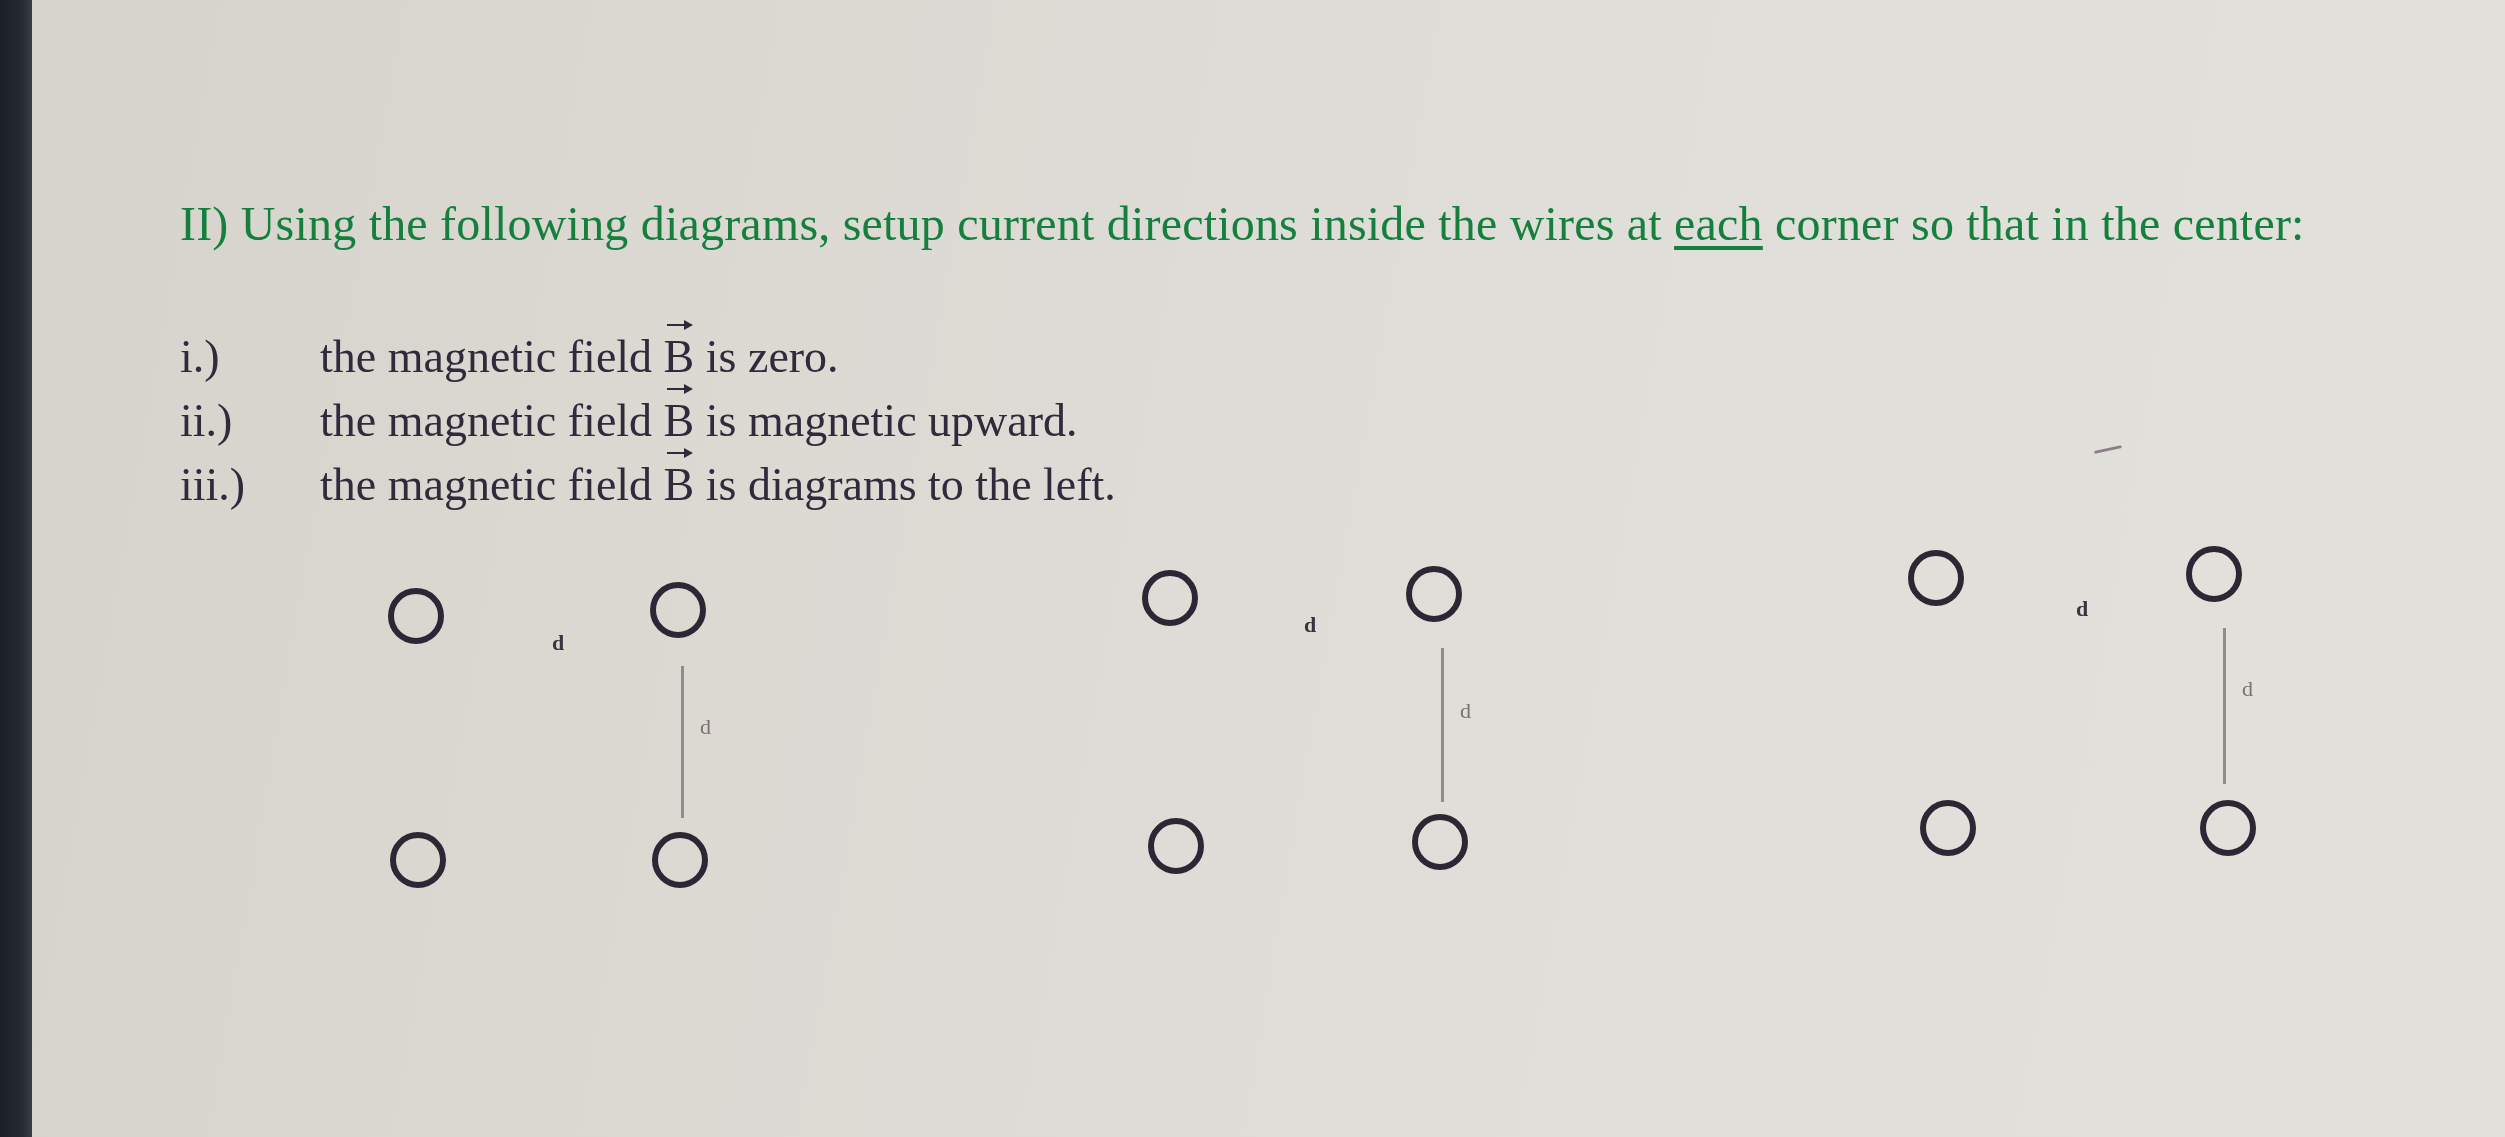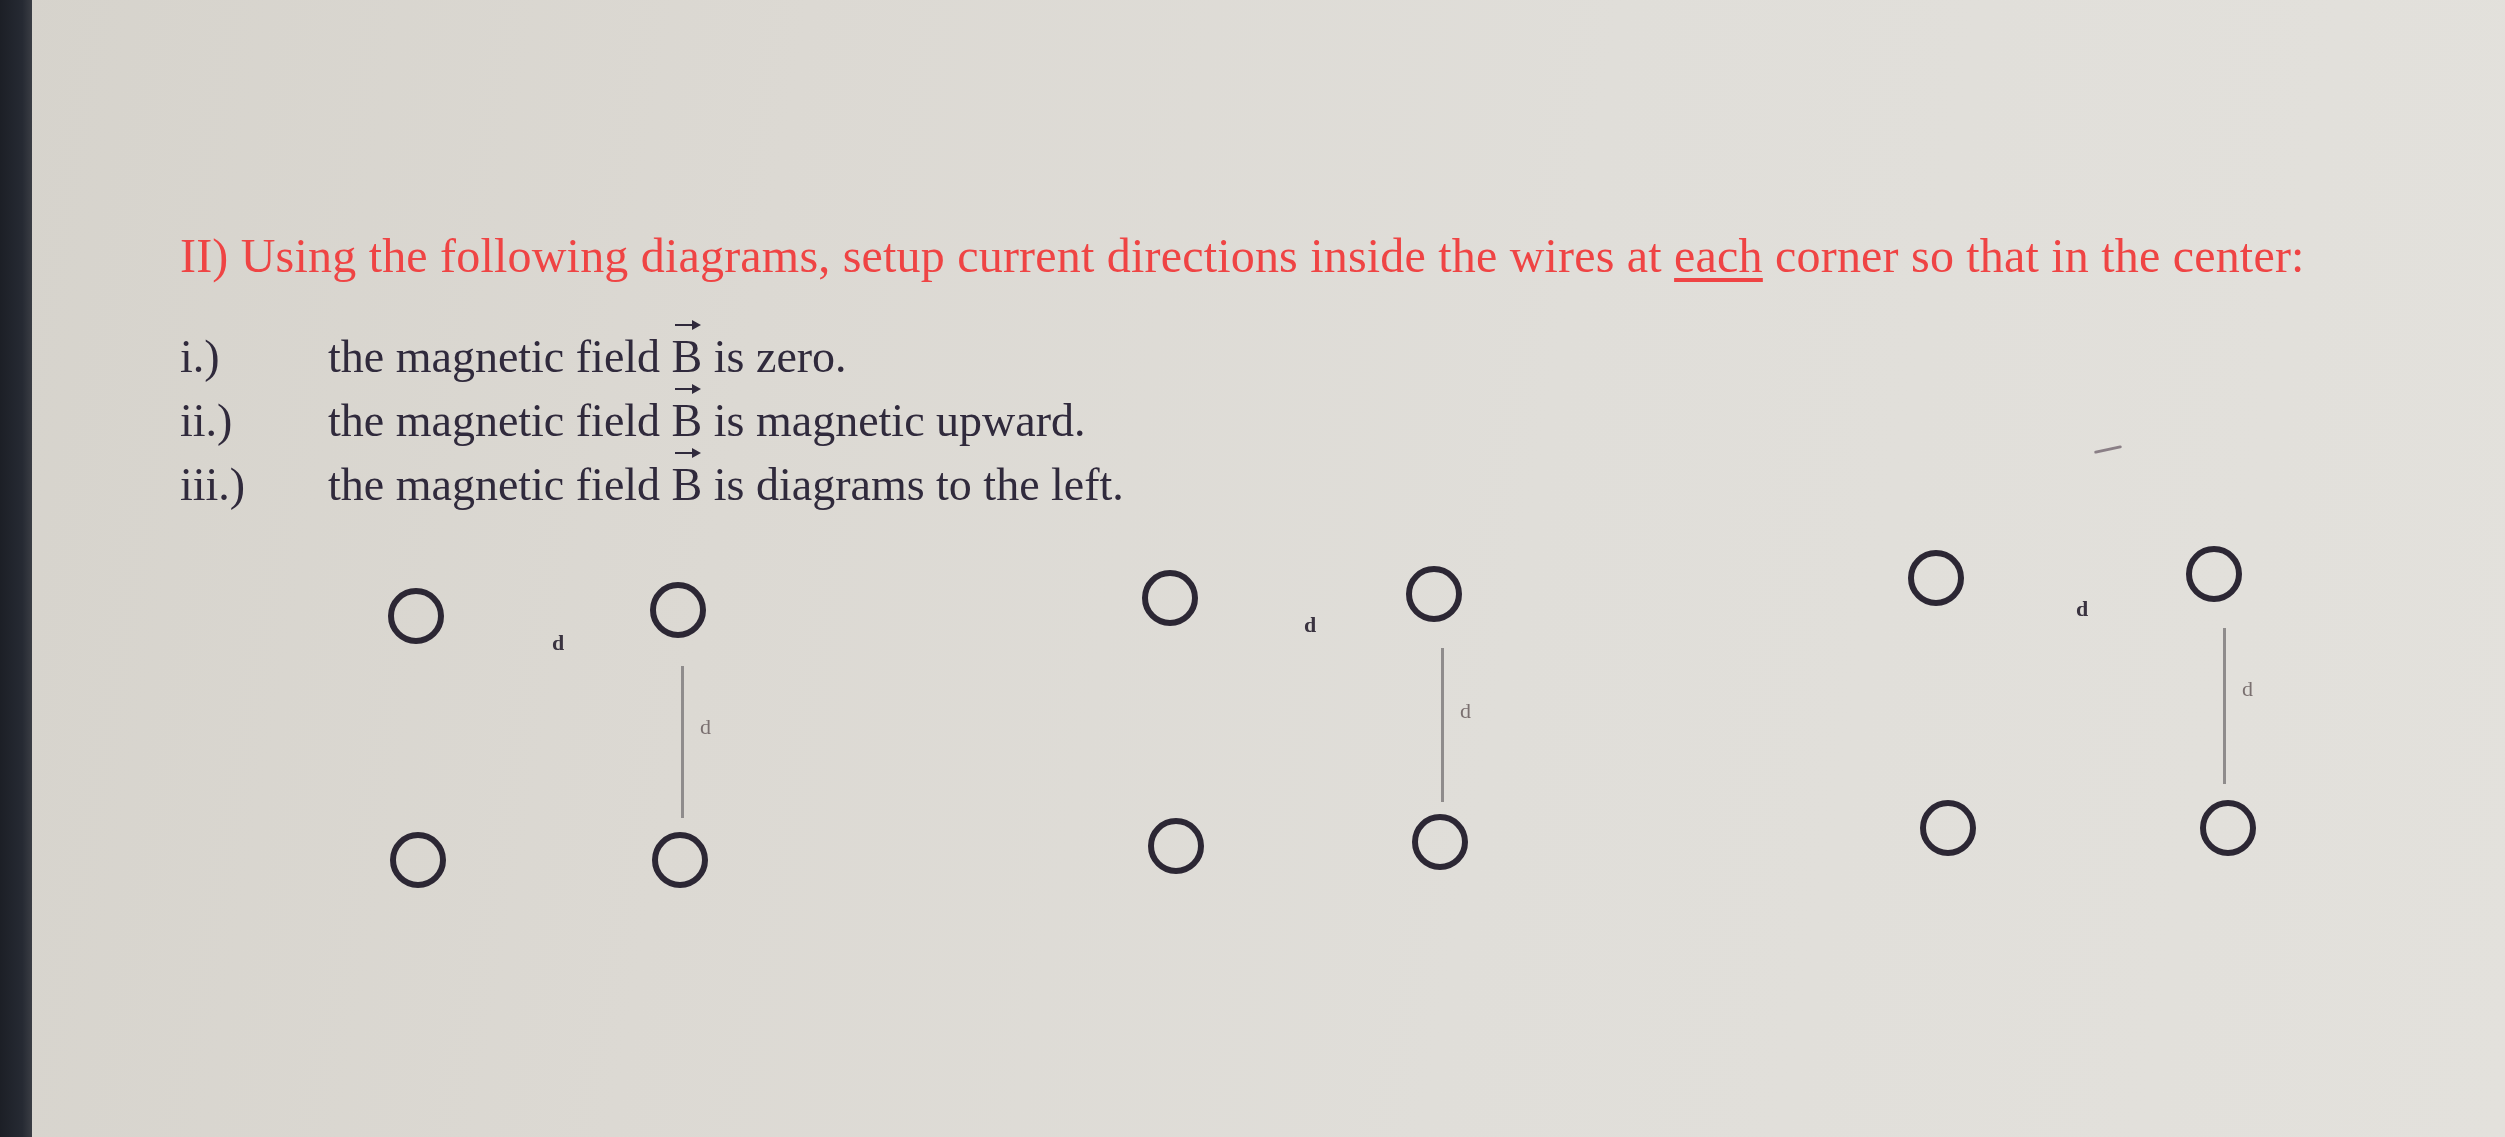--- a/index.html
+++ b/index.html
@@ -9,28 +9,27 @@
     font-family: "Liberation Serif", "DejaVu Serif", serif;
     color: #2a2535;
   }
   .left-bezel {
     position: absolute; left: 0; top: 0; width: 32px; height: 1137px;
     background: linear-gradient(90deg, #1c1f26 0%, #262a33 70%, #3a3d44 100%);
   }
   .heading {
     position: absolute; left: 180px; top: 196px;
     font-size: 48px; letter-spacing: 0.2px; white-space: nowrap;
-    color: #ef4444;
-    margin-top: 32px;
+    color: #15803d;
   }
   .heading .u { text-decoration: underline; text-underline-offset: 6px; }
   .items { position: absolute; left: 180px; top: 330px; font-size: 46px; color: #302a3c; }
   .item { position: absolute; white-space: nowrap; }
   .item .num { position: absolute; left: 0; }
-  .item .txt { position: absolute; left: 148px; }
+  .item .txt { position: absolute; left: 140px; }
   .vecB { display: inline-block; position: relative; }
   .vecB::before {
     content: ""; position: absolute; left: 3px; right: 3px; top: -6px; height: 2px; background: #302a3c;
   }
   .vecB::after {
     content: ""; position: absolute; right: 1px; top: -10px;
     border-left: 9px solid #302a3c; border-top: 5px solid transparent; border-bottom: 5px solid transparent;
   }
   .diagram { position: absolute; width: 400px; height: 380px; }
   .wire {

